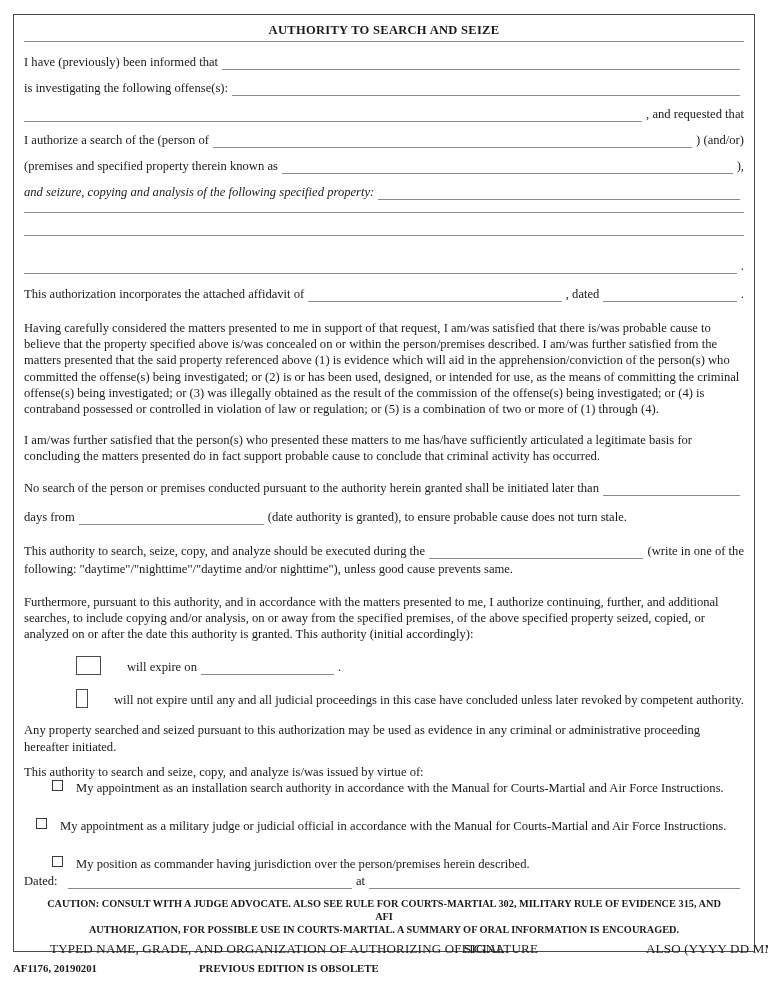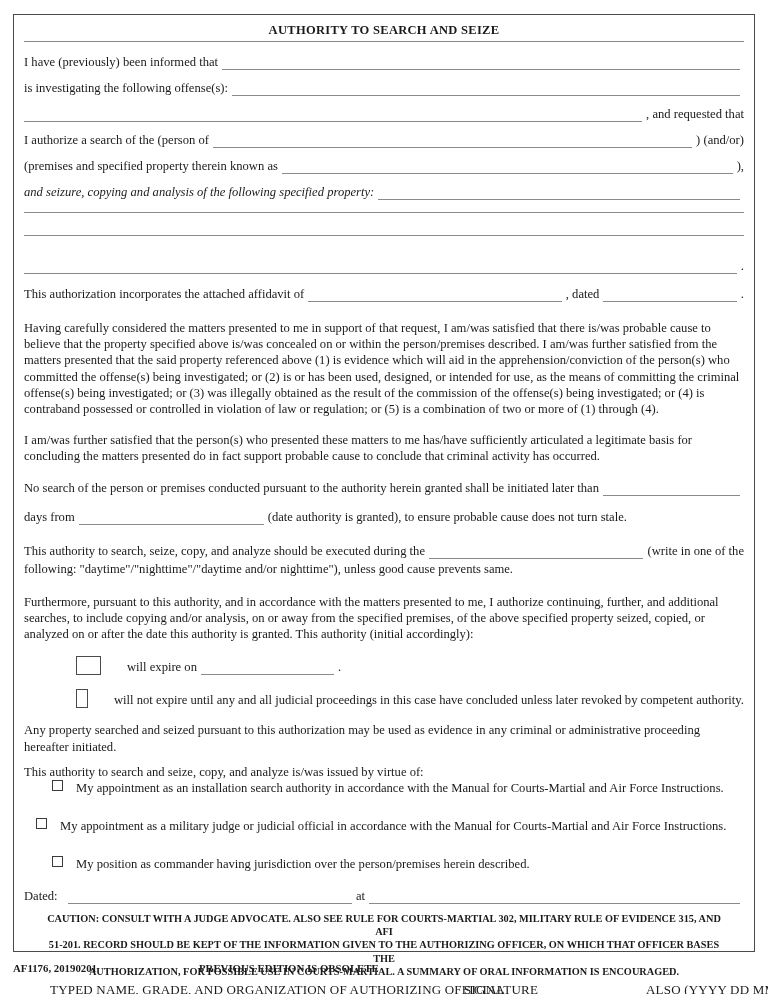--- a/index.html
+++ b/index.html
@@ -247,35 +247,34 @@
       <div class="field-row" style="margin-left:28px; margin-bottom:22px; align-items:flex-start;">
         <span class="check-box"></span>
         <span class="lbl" style="margin-left:13px;">My appointment as an installation search authority in accordance with the Manual for Courts-Martial and Air Force Instructions.</span>
       </div>
 
       <div class="field-row" style="margin-left:12px; margin-bottom:22px; align-items:flex-start;">
         <span class="check-box"></span>
         <span class="lbl" style="margin-left:13px;">My appointment as a military judge or judicial official in accordance with the Manual for Courts-Martial and Air Force Instructions.</span>
       </div>
 
-      <div class="field-row" style="margin-left:28px; margin-bottom:16px; align-items:flex-start;">
+      <div class="field-row" style="margin-left:28px; margin-bottom:1px; align-items:flex-start;">
         <span class="check-box"></span>
         <span class="lbl" style="margin-left:13px;">My position as commander having jurisdiction over the person/premises herein described.</span>
       </div>
 
       <div class="field-row" style="margin-bottom:8px;">
         <span class="lbl">Dated:</span>
         <span class="fill" style="flex:1.15 1 0; margin-left:10px;"></span>
         <span class="tail">at</span>
         <span class="fill" style="flex:1.5 1 0;"></span>
       </div>
 
       <div class="caution">
         <div>CAUTION:  CONSULT WITH A JUDGE ADVOCATE.  ALSO SEE RULE FOR COURTS-MARTIAL 302, MILITARY RULE OF EVIDENCE 315, AND AFI</div>
-        <div>51-201. RECORD SHOULD BE KEPT OF THE INFORMATION GIVEN TO THE AUTHORIZING OFFICER, ON WHICH THAT OFFICER BASES THE</div>
         <div>AUTHORIZATION, FOR POSSIBLE USE IN COURTS-MARTIAL.  A SUMMARY OF ORAL INFORMATION IS ENCOURAGED.</div>
       </div>
 
       <div class="sig-strip" style="margin-top:4px;">
         <span class="sig-cap" style="left:26px; top:0;">TYPED NAME, GRADE, AND ORGANIZATION OF AUTHORIZING OFFICIAL</span>
         <span class="sig-cap" style="left:440px; top:0;">SIGNATURE</span>
         <span class="sig-cap" style="left:622px; top:0;">ALSO (YYYY DD MM)</span>
 
       </div>
 

